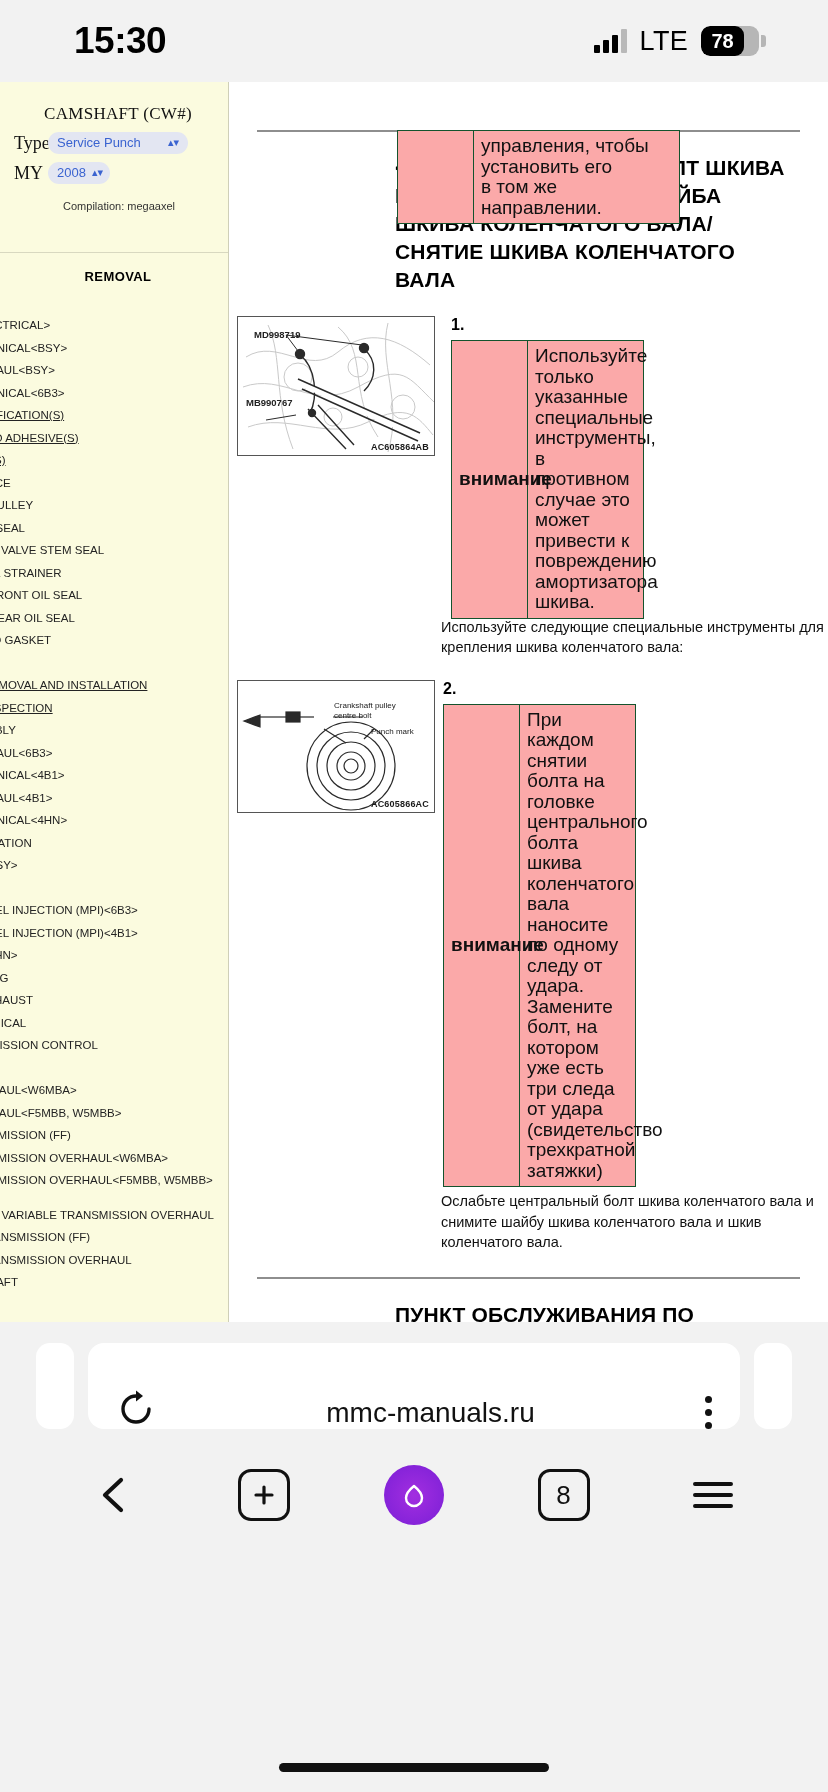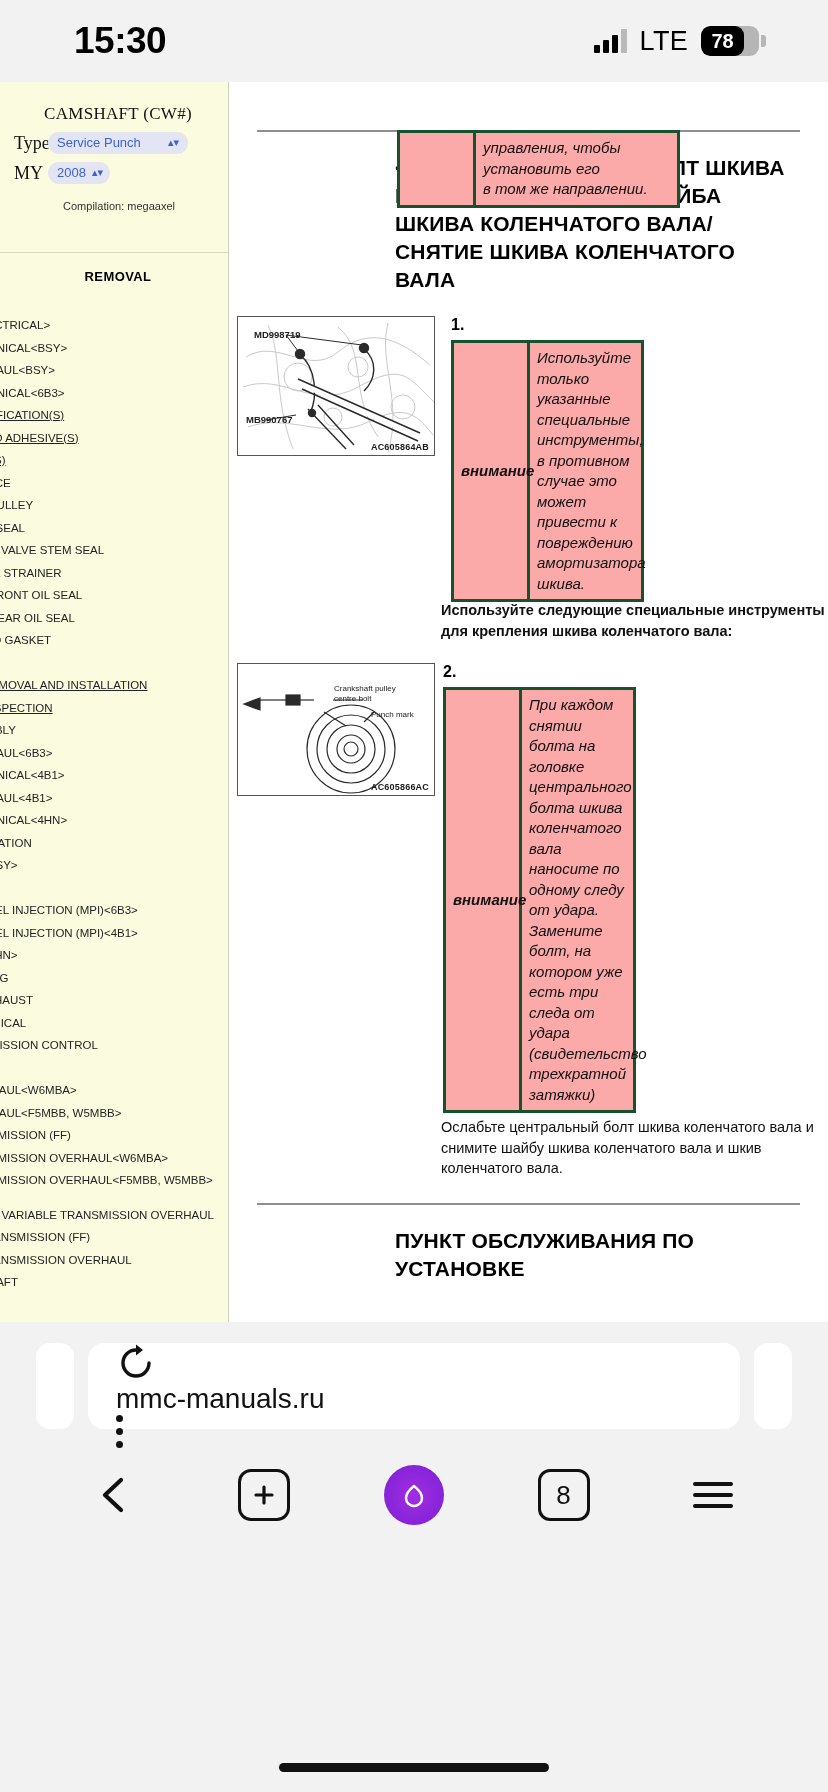--- a/index.html
+++ b/index.html
@@ -105,22 +105,22 @@
     background: #fff; overflow: hidden;
     font-size: 15px; color: #111;
   }
   .doc-inner { padding: 0 0 0 0; position: relative; }
 
   .warn-table {
     border-collapse: collapse; table-layout: fixed;
     border: 1px solid #9a9a9a; background:#fba9a9;
   }
   .warn-table td {
-    border: 3px solid #14532d; vertical-align: middle;
-    padding: 5px 7px; font-size: 15px; line-height: 20.5px; color:#111;font-style:italic;
+    border: 1px solid #14532d; vertical-align: middle;
+    padding: 5px 7px; font-size: 19px; line-height: 20.5px; color:#111;
   }
   .warn-lab { width: 76px; font-weight: 700; text-align:center; }
   .warn-txt { vertical-align: top; }
 
   
   .clip-warn {
     position:absolute; top: 0; left: 168px; width: 283px;
   }
   .clip-warn table { width: 283px; }
   .clip-warn .warn-lab { width: 76px; }
@@ -161,23 +161,22 @@
   }
   .urlrow {
     position:absolute; top: 16px; left: 0; width: 828px; height: 95px;
     display:flex; align-items:center; justify-content:center;
   }
   .peek {
     width: 38px; height: 86px; background:#fff; border-radius: 14px;
   }
   .urlbar {
     width: 652px; height: 86px; background: #fff; border-radius: 16px;
-    margin: 0 14px; display:flex; align-items:flex-start; padding: 0 28px;
+    margin: 0 14px; display:flex; align-items:flex-end; padding: 0 28px;
     position: relative;
-    flex-direction: column;
   }
   .reload {
     width: 40px; height: 40px; position: relative;
   }
   .url-text {
     flex: 1; text-align:center; font-size: 28px; color:#111;
   }
   .kebab { display:flex; flex-direction:column; gap:6px; align-items:center; }
   .kebab i { width: 7px; height: 7px; border-radius:50%; background:#111; display:block; }
 
@@ -358,38 +357,38 @@
                   <path d="M62 66 L180 118" stroke-width="6" stroke="#fff"></path>
                   <path d="M60 62 L182 116"></path>
                   <path d="M64 72 L180 124"></path>
                 </g>
                 <g stroke="#2a2a2a" stroke-width="1">
                   <path d="M48 18 L60 34 M48 18 L124 28" fill="none"></path>
                   <path d="M28 103 L58 98" fill="none"></path>
                 </g>
               </svg>
               <span class="fig-lab" style="left:16px; top:12px;">MD998719</span>
-              <span class="fig-lab" style="left:8px; top:97px;">MB990767</span>
+              <span class="fig-lab" style="left:8px; top:80px;">MB990767</span>
               <span class="fig-code">AC605864AB</span>
             </div>
 
             <div style="flex:1;">
               <div class="stepno">1.</div>
               <table class="warn-table" style="width:193px; margin-top:6px;">
                 <tbody>
                     <tr>
                   <td class="warn-lab">внимание</td>
                   <td class="warn-txt">Используйте только указанные специальные инструменты, в противном случае это может привести к повреждению амортизатора шкива.</td>
                 </tr>
               </tbody>
                 </table>
             </div>
           </div>
 
-          <div class="para" style="padding-left:204px; margin-top:-2px;font-weight:bold;">Используйте следующие специальные инструменты для крепления шкива коленчатого вала:</div>
+          <div class="para" style="padding-left:204px; margin-top:-2px;">Используйте следующие специальные инструменты для крепления шкива коленчатого вала:</div>
 
         </div>
 
         <div class="step-block" style="margin-top:22px;">
           <div style="display:flex; gap:8px; align-items:flex-start;">
             <div class="fig" style="width:198px; height:133px;">
               <svg width="198" height="133" viewBox="0 0 198 133">
                 <g stroke="#2a2a2a" fill="none" stroke-width="1.2">
                   <circle cx="113" cy="85" r="44"></circle>
                   <circle cx="113" cy="85" r="34"></circle>

